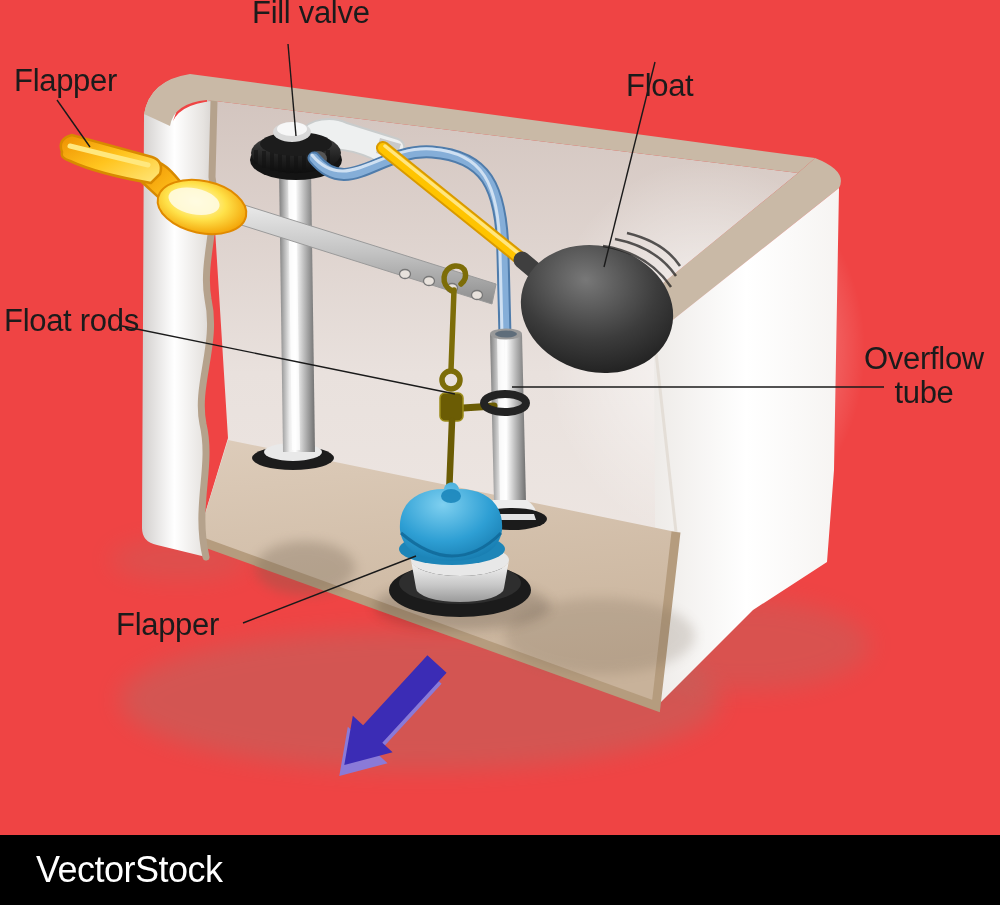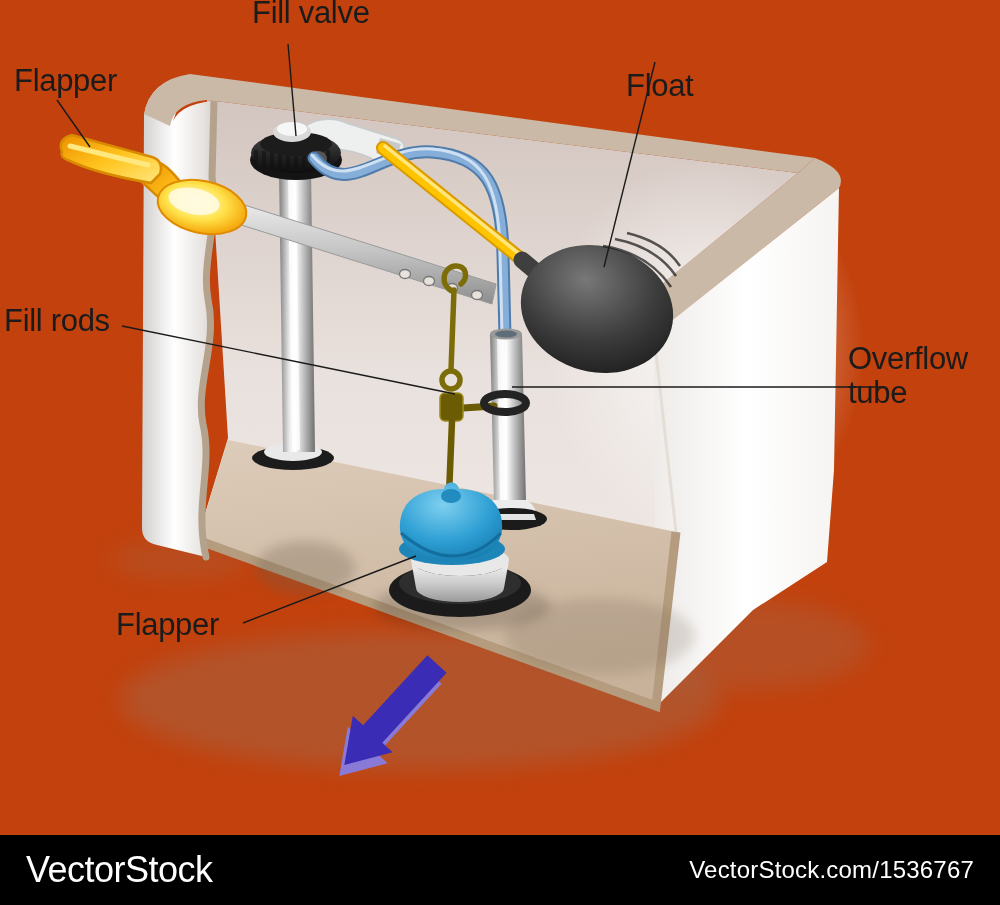--- a/index.html
+++ b/index.html
@@ -1,23 +1,23 @@
 <!DOCTYPE html>
 <html><head>
 <meta charset="utf-8">
 <style>
   html,body{margin:0;padding:0;background:#ffffff;}
-  .stage{position:relative;width:1000px;height:905px;overflow:hidden;background:#c2410c;
+  .stage{position:relative;width:1000px;height:905px;overflow:hidden;background:#ef4444;
          font-family:"Liberation Sans",sans-serif;}
   .diagram-svg{position:absolute;left:0;top:0;}
   .lbl{position:absolute;color:#1b1b1b;font-size:31px;line-height:34px;letter-spacing:-0.3px;white-space:nowrap;}
-  .lbl-wrap{white-space:normal;text-align:left;}
+  .lbl-wrap{white-space:normal;text-align:center;}
   .bar{position:absolute;left:0;top:835px;width:1000px;height:70px;background:#000000;
        display:flex;align-items:center;justify-content:space-between;box-sizing:border-box;
-       padding:0 26px;}
+       padding:0 36px;}
   .brand{color:#ffffff;font-size:36px;letter-spacing:-0.5px;font-weight:500;}
   .imgref{color:#ffffff;font-size:24px;font-weight:400;letter-spacing:0.2px;}
 </style>
 </head>
 <body>
 
 <div class="stage">
 
 <svg class="diagram-svg" width="1000" height="835" viewBox="0 0 1000 835">
   <defs>
@@ -224,22 +224,21 @@
     <line x1="57" y1="100" x2="90" y2="147"></line>
     <line x1="122" y1="326" x2="455" y2="394"></line>
     <line x1="512" y1="387" x2="884" y2="387"></line>
     <line x1="243" y1="623" x2="416" y2="556"></line>
   </g>
 </svg>
 
   <div class="lbl" style="left:252px;top:-4px;">Fill valve</div>
   <div class="lbl" style="left:626px;top:22px;margin-top:47px;">Float</div>
   <div class="lbl" style="left:14px;top:64px;">Flapper</div>
-  <div class="lbl" style="left:4px;top:304px;">Fill rods</div>
+  <div class="lbl" style="left:4px;top:304px;">Float rods</div>
   <div class="lbl lbl-wrap" style="left:848px;top:342px;width:152px;">Overflow tube</div>
   <div class="lbl" style="left:116px;top:608px;text-align:right;">Flapper</div>
 
   <div class="bar">
     <span class="brand">VectorStock</span>
-    <span class="imgref">VectorStock.com/1536767</span>
   </div>
 
 </div>
 
 </body></html>

